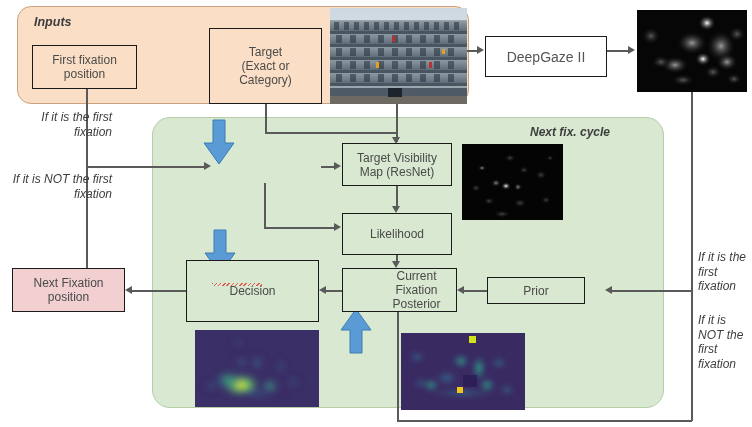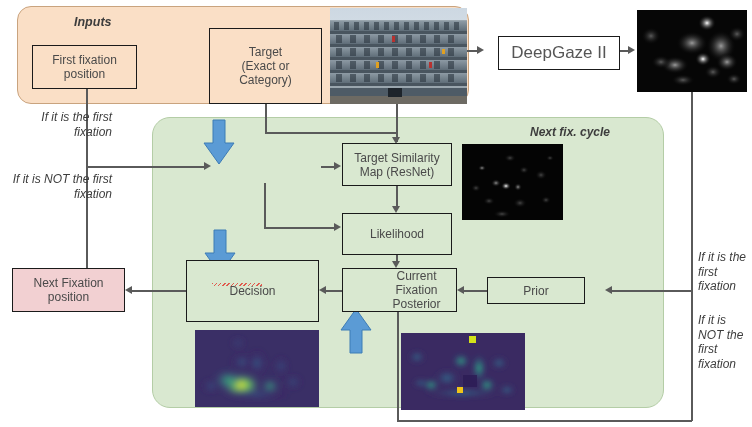--- a/index.html
+++ b/index.html
@@ -9,34 +9,34 @@
 
   
   .panel{position:absolute;box-sizing:border-box;}
   #inputs-panel{left:17px;top:6px;width:452px;height:98px;
       background:#fadfc6;border:1.5px solid #c9a37e;border-radius:14px;}
   #cycle-panel{left:152px;top:117px;width:512px;height:291px;
       background:#d9e8d0;border:1.5px solid #b4cda6;border-radius:18px;}
 
   .panel-title{position:absolute;font-style:italic;font-weight:bold;
       font-size:12.5px;color:#3d3d3d;}
-  #inputs-title{left:34px;top:15px;margin-left:40px;}
+  #inputs-title{left:34px;top:15px;}
   #cycle-title{left:530px;top:125px;font-size:12px;}
 
   
   .box{position:absolute;box-sizing:border-box;display:flex;
        align-items:center;justify-content:center;text-align:center;
        color:#4a4a4a;font-size:12px;line-height:14px;
        border:1.7px solid #1a1a1a;}
   .box span{display:block;padding:0 3px;}
 
   #box-first-fix{left:32px;top:45px;width:105px;height:44px;background:#fadfc6;}
   #box-target{left:209px;top:28px;width:113px;height:76px;background:#fadfc6;}
-  #box-deepgaze{left:485px;top:36px;width:122px;height:34px;background:#ffffff;
-      color:#555;font-size:17px;margin-left:13px;}
+  #box-deepgaze{left:485px;top:36px;width:122px;height:41px;background:#ffffff;
+      color:#555;font-size:14px;}
   #box-visibility{left:211px;top:152px;width:110px;height:31px;background:#d9e8d0;}
   #box-tsm{left:342px;top:143px;width:110px;height:43px;background:#d9e8d0;}
   #box-likelihood{left:342px;top:213px;width:110px;height:42px;background:#d9e8d0;}
   #box-decision{left:186px;top:260px;width:133px;height:62px;background:#d9e8d0;}
   #box-cfp{left:342px;top:268px;width:115px;height:44px;background:#d9e8d0;padding-left:34px;}
   #box-prior{left:487px;top:277px;width:98px;height:27px;background:#d9e8d0;}
   #box-next-fix{left:12px;top:268px;width:113px;height:44px;background:#f2d0d2;}
 
   .sq-underline{position:absolute;left:212px;top:283px;width:50px;height:3px;
       background:repeating-linear-gradient(135deg,#e05a4e 0 1px,transparent 1px 3px);}
@@ -394,21 +394,21 @@
     </span>
   </div>
 
   <div class="box" id="box-deepgaze">
     <span>DeepGaze II</span>
   </div>
 
 
   <div class="box" id="box-tsm">
     <span>
-      <span>Target Similarity</span>
+      <span>Target Visibility</span>
       <span>Map (ResNet)</span>
     </span>
   </div>
 
   <div class="box" id="box-likelihood">
     <span>Likelihood</span>
   </div>
 
   <div class="box" id="box-decision">
     <span>

